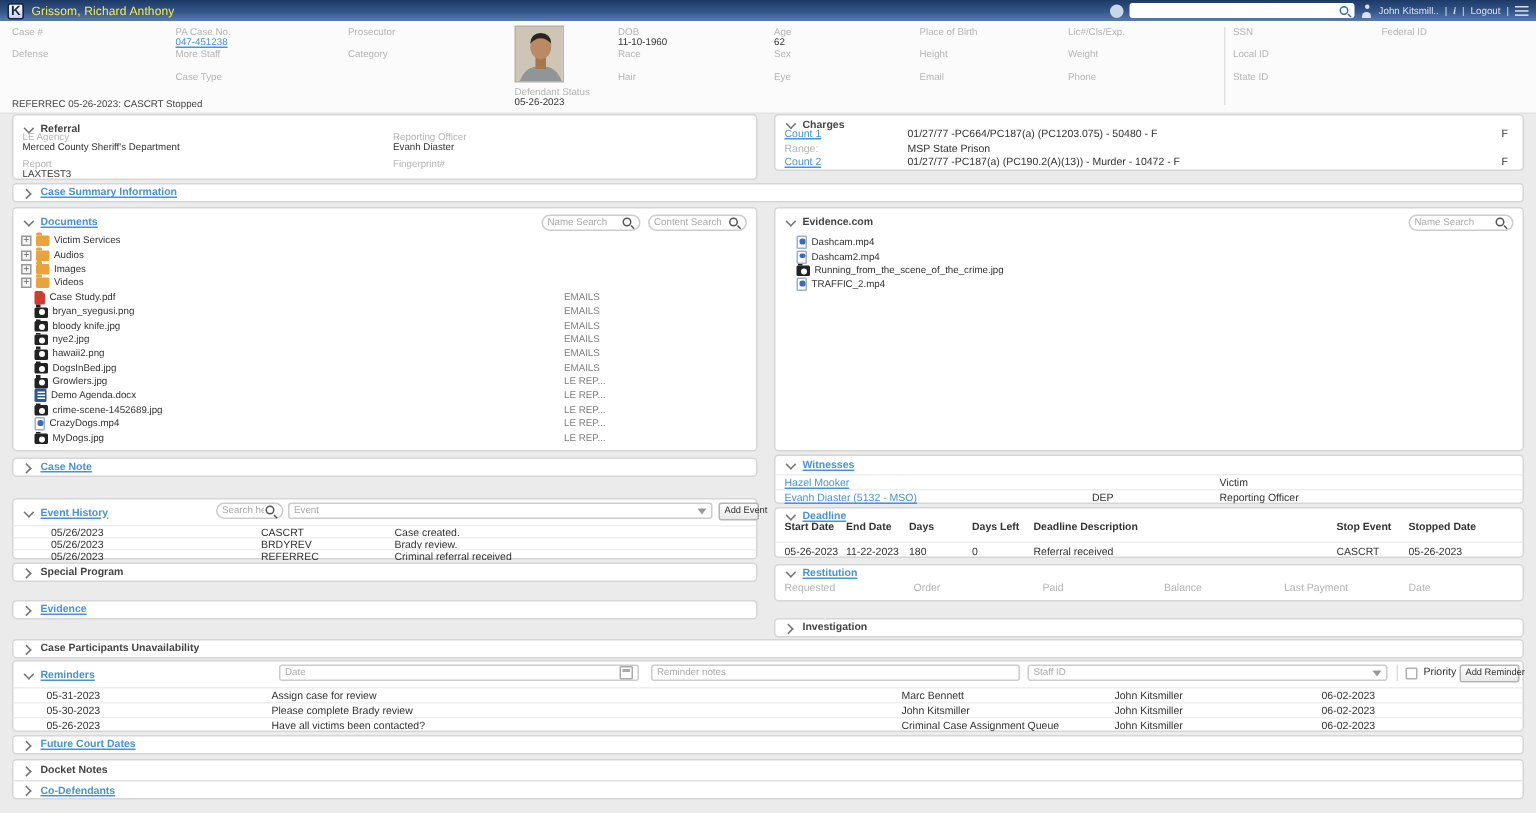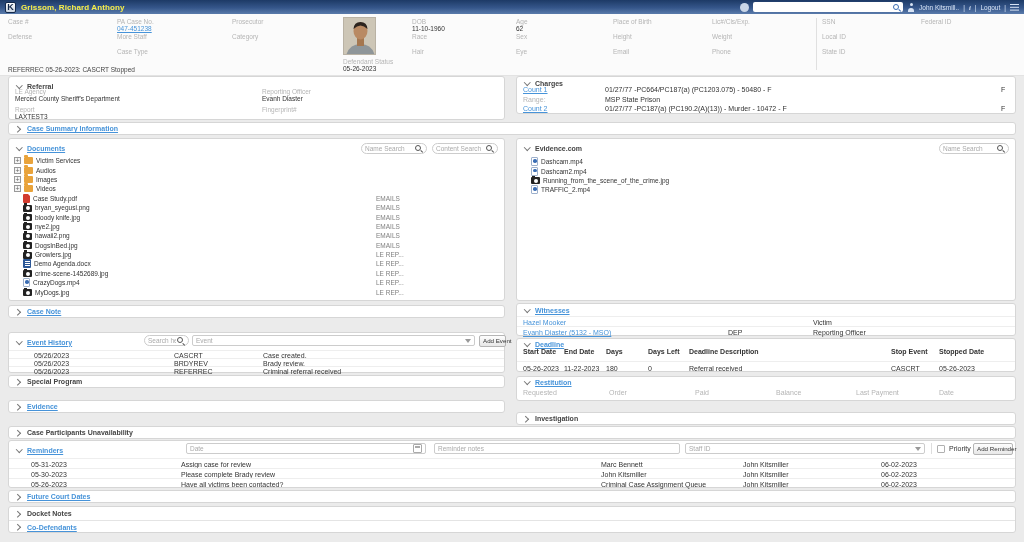--- a/index.html
+++ b/index.html
@@ -1,21 +1,21 @@
 <!DOCTYPE html>
 <html><head>
 <meta charset="utf-8">
 <style>
   *{margin:0;padding:0;box-sizing:border-box}
   html,body{width:1024px;height:542px}
   body{font-family:"Liberation Sans",sans-serif;background:#ebebeb;position:relative;overflow:hidden;font-size:7px;color:#333}
   
   .topbar{position:absolute;top:0;left:0;width:1024px;height:14px;background:linear-gradient(180deg,#1d3a66 0%,#35568a 55%,#5a7bab 100%);display:flex;align-items:center;padding:0 5px;gap:5px;z-index:5}
   .logo{width:11px;height:11px;background:linear-gradient(#ffffff,#c9d3e0);border:1px solid #14294a;border-radius:2px;color:#14294a;font-weight:bold;font-size:9px;line-height:9px;text-align:center}
-  .apptitle{color:#f7ef4a;font-weight:bold;font-size:8px;letter-spacing:.1px}
+  .apptitle{color:#f7ef4a;font-weight:normal;font-size:8px;letter-spacing:.1px}
   .topright{margin-left:auto;display:flex;align-items:center;gap:4px;color:#d7e3f4;font-size:6.5px}
   .help-icon{width:9px;height:9px;border-radius:50%;background:#c9d6e8;display:inline-block}
   .top-search{width:150px;height:10px;background:#fff;border-radius:2px;display:flex;align-items:center;padding:0 2px}
   .top-search input{flex:1;border:0;outline:0;font-size:6.5px;min-width:0;background:transparent}
   .mag{position:relative;width:9px;height:9px;flex:0 0 auto;display:inline-block;color:#555}
   .mag.blue{color:#3a6db4}
   .mag::before{content:"";position:absolute;top:1px;left:1px;width:4px;height:4px;border:1.2px solid currentColor;border-radius:50%}
   .mag::after{content:"";position:absolute;left:6.5px;top:6.5px;width:3px;height:1.2px;background:currentColor;transform:rotate(45deg);transform-origin:0 0}
   .person{width:8px;height:9px;position:relative;display:inline-block}
   .person::before{content:"";position:absolute;top:0;left:2.5px;width:3.2px;height:3.2px;background:#d7e3f4;border-radius:50%}

